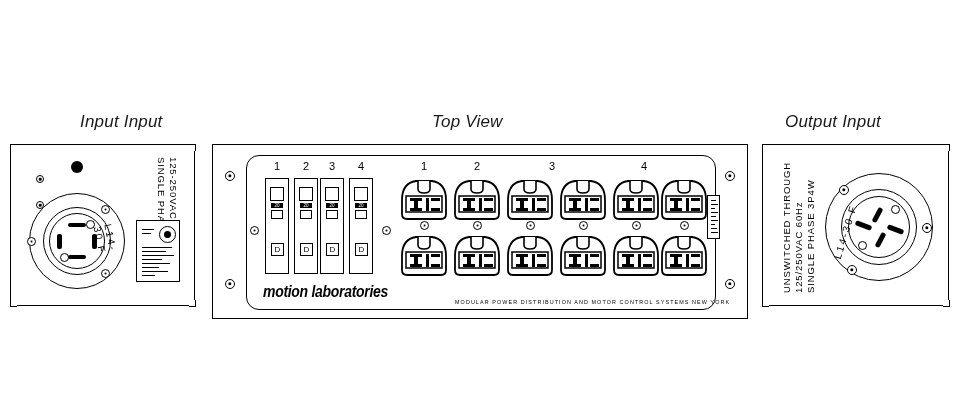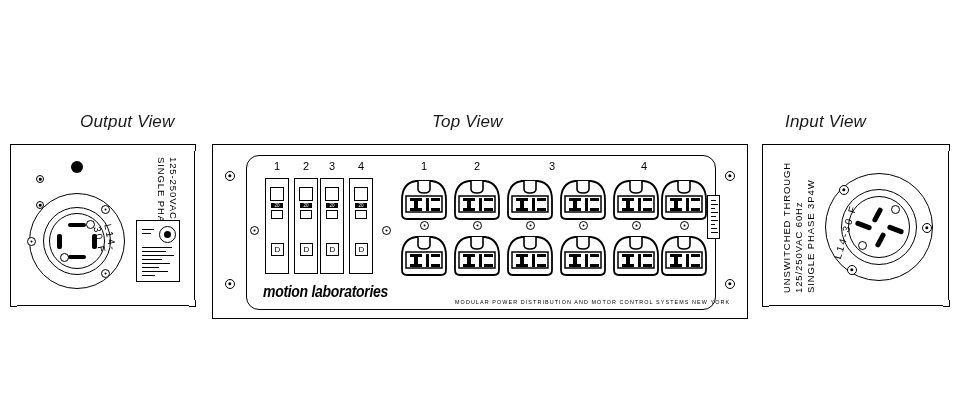--- a/index.html
+++ b/index.html
@@ -73,21 +73,21 @@
   .footer-txt{position:absolute;font-size:5.4px;letter-spacing:1.1px;white-space:nowrap;}
 
   
   .labelplate{position:absolute;border:1.2px solid #000;background:#fff;box-sizing:border-box;overflow:hidden;}
   .microline{position:absolute;background:#000;height:1px;}
   .micro-dial{position:absolute;border-radius:50%;border:1.4px solid #000;background:#fff;box-sizing:border-box;}
 </style>
 </head>
 <body>
 
-<div class="view-title" style="left:80px;top:112px;">Output View</div>
+<div class="view-title" style="left:80px;top:112px;">Input Input</div>
 
 <div class="plate" style="left:10px;top:144px;width:185px;height:162px;">
   <div class="notch tl" style="left:-1.5px;top:-1.5px;"></div>
   <div class="notch tr" style="right:-1.5px;top:-1.5px;"></div>
   <div class="notch bl" style="left:-1.5px;bottom:-1.5px;"></div>
   <div class="notch br" style="right:-1.5px;bottom:-1.5px;"></div>
 
   <div class="dot" style="left:60px;top:16px;width:12px;height:12px;"></div>
   <div class="screw s8" style="left:25px;top:30px;"></div>
   <div class="screw s8" style="left:25px;top:56px;"></div>
@@ -351,21 +351,21 @@
     <div class="microline" style="left:3px;top:12px;width:4px;"></div>
     <div class="microline" style="left:3px;top:16px;width:7px;"></div>
     <div class="microline" style="left:3px;top:20px;width:5px;"></div>
     <div class="microline" style="left:3px;top:24px;width:7px;"></div>
     <div class="microline" style="left:3px;top:28px;width:4px;"></div>
     <div class="microline" style="left:3px;top:32px;width:6px;"></div>
     <div class="microline" style="left:3px;top:36px;width:7px;"></div>
   </div>
 </div>
 
-<div class="view-title" style="left:785px;top:112px;">Input View</div>
+<div class="view-title" style="left:785px;top:112px;">Output Input</div>
 
 <div class="plate" style="left:762px;top:144px;width:187px;height:162px;">
   <div class="notch tl" style="left:-1.5px;top:-1.5px;"></div>
   <div class="notch tr" style="right:-1.5px;top:-1.5px;"></div>
   <div class="notch bl" style="left:-1.5px;bottom:-1.5px;"></div>
   <div class="notch br" style="right:-1.5px;bottom:-1.5px;"></div>
 
   <div class="vtext ccw" style="left:18px;top:148px;">UNSWITCHED  THROUGH</div>
   <div class="vtext ccw" style="left:30px;top:148px;">125/250VAC  60Hz</div>
   <div class="vtext ccw" style="left:42px;top:148px;">SINGLE  PHASE  3P4W</div>

